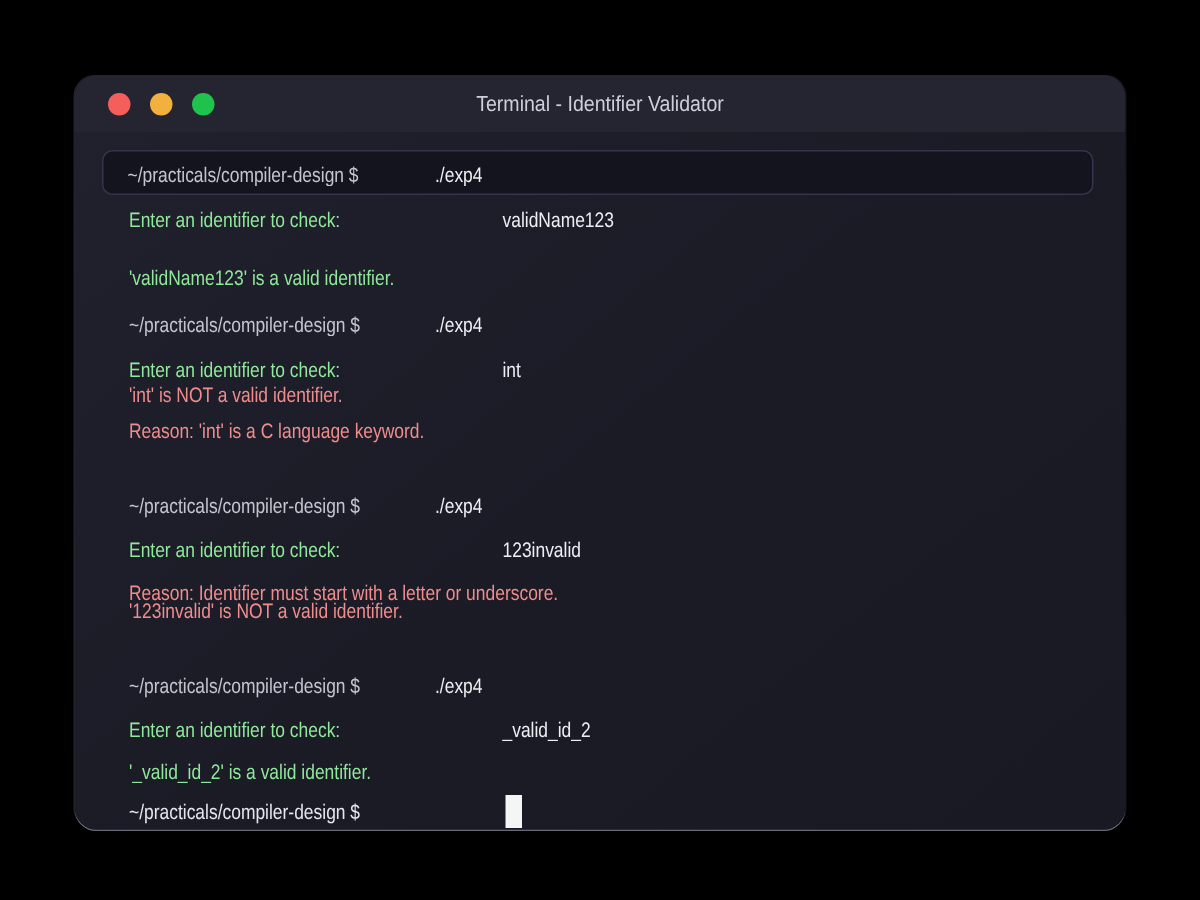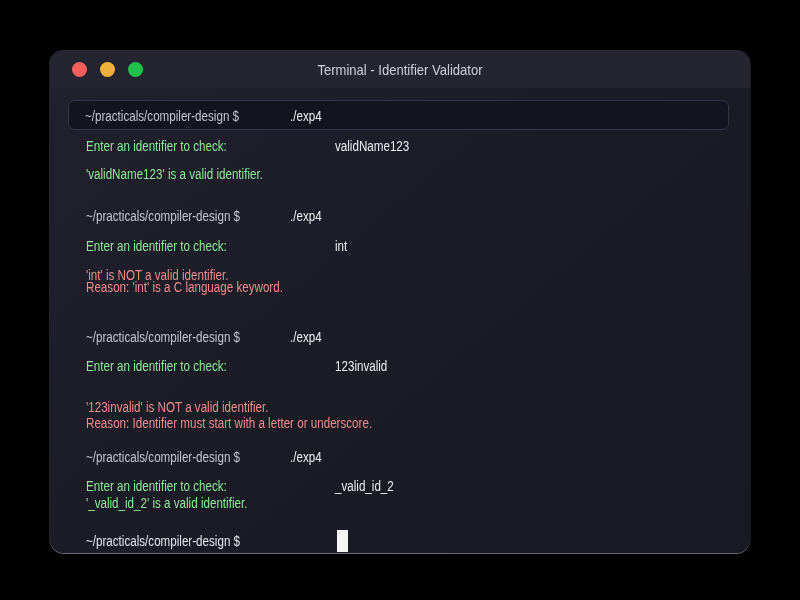--- a/index.html
+++ b/index.html
@@ -108,63 +108,63 @@
 
       <div class="cmdbox"></div>
       <div class="row" style="top:57px">
         <span class="t c-boxed prompt">~/practicals/compiler-design $</span>
         <span class="t c-cmd cmdtext">./exp4</span>
       </div>
       <div class="row" style="top:87px">
         <span class="t c-main green">Enter an identifier to check:</span>
         <span class="t c-val valtext">validName123</span>
       </div>
-      <div class="row" style="top:115px">
+      <div class="row" style="top:126px">
         <span class="t c-main green">'validName123' is a valid identifier.</span>
       </div>
 
       <div class="row" style="top:157px">
         <span class="t c-main prompt">~/practicals/compiler-design $</span>
         <span class="t c-cmd cmdtext">./exp4</span>
       </div>
       <div class="row" style="top:187px">
         <span class="t c-main green">Enter an identifier to check:</span>
         <span class="t c-val valtext">int</span>
       </div>
-      <div class="row" style="top:216px">
+      <div class="row" style="top:204px">
         <span class="t c-main red">'int' is NOT a valid identifier.</span>
       </div>
       <div class="row" style="top:228px">
         <span class="t c-main red">Reason: 'int' is a C language keyword.</span>
       </div>
 
       <div class="row" style="top:278px">
         <span class="t c-main prompt">~/practicals/compiler-design $</span>
         <span class="t c-cmd cmdtext">./exp4</span>
       </div>
       <div class="row" style="top:307px">
         <span class="t c-main green">Enter an identifier to check:</span>
         <span class="t c-val valtext">123invalid</span>
       </div>
       <div class="row" style="top:348px">
         <span class="t c-main red">'123invalid' is NOT a valid identifier.</span>
       </div>
-      <div class="row" style="top:364px">
+      <div class="row" style="top:336px">
         <span class="t c-main red">Reason: Identifier must start with a letter or underscore.</span>
       </div>
 
       <div class="row" style="top:398px">
         <span class="t c-main prompt">~/practicals/compiler-design $</span>
         <span class="t c-cmd cmdtext">./exp4</span>
       </div>
       <div class="row" style="top:427px">
         <span class="t c-main green">Enter an identifier to check:</span>
         <span class="t c-val valtext">_valid_id_2</span>
       </div>
-      <div class="row" style="top:444px">
+      <div class="row" style="top:455px">
         <span class="t c-main green">'_valid_id_2' is a valid identifier.</span>
       </div>
 
       <div class="row" style="top:482px">
         <span class="t c-main prompt-bright">~/practicals/compiler-design $</span>
       </div>
       <div class="cursor"></div>
 
     </div>
   </div>

